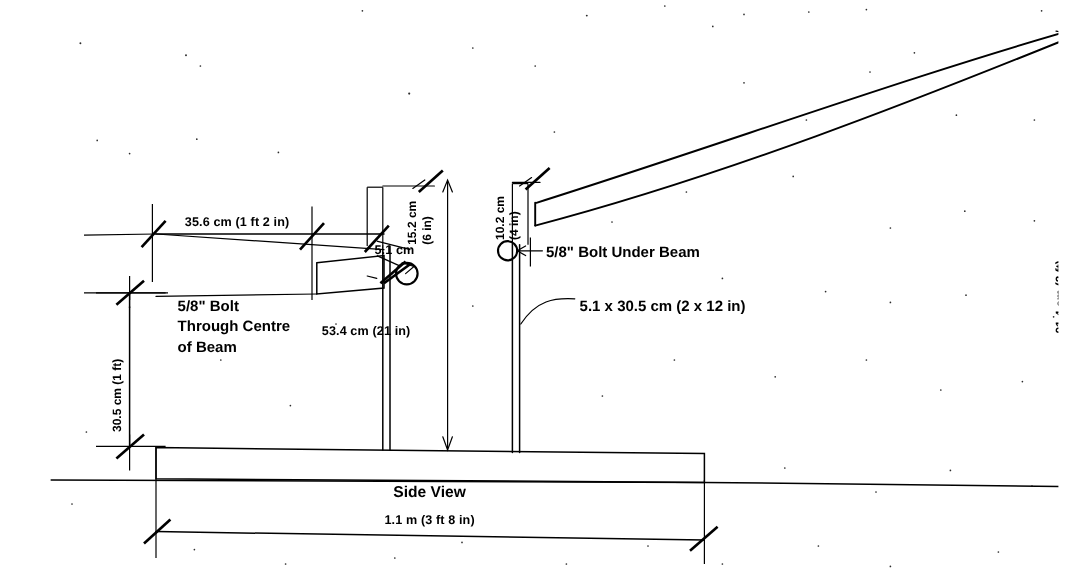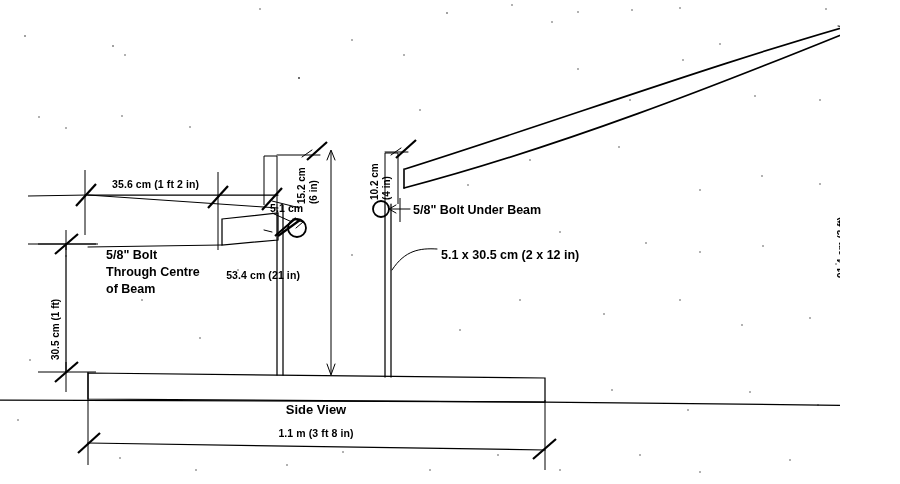--- a/index.html
+++ b/index.html
@@ -9,20 +9,21 @@
   }
   body {
     font-family: "Liberation Sans", sans-serif;
   }
   #drawing-root {
     position: relative;
     width: 840px;
     height: 484px;
     background: #ffffff;
     overflow: hidden;
+    margin-left: 42px;
   }
   svg#drawing-svg {
     position: absolute;
     left: 0;
     top: 0;
     width: 900px;
     height: 484px;
     display: block;
   }
   .dim-text {

